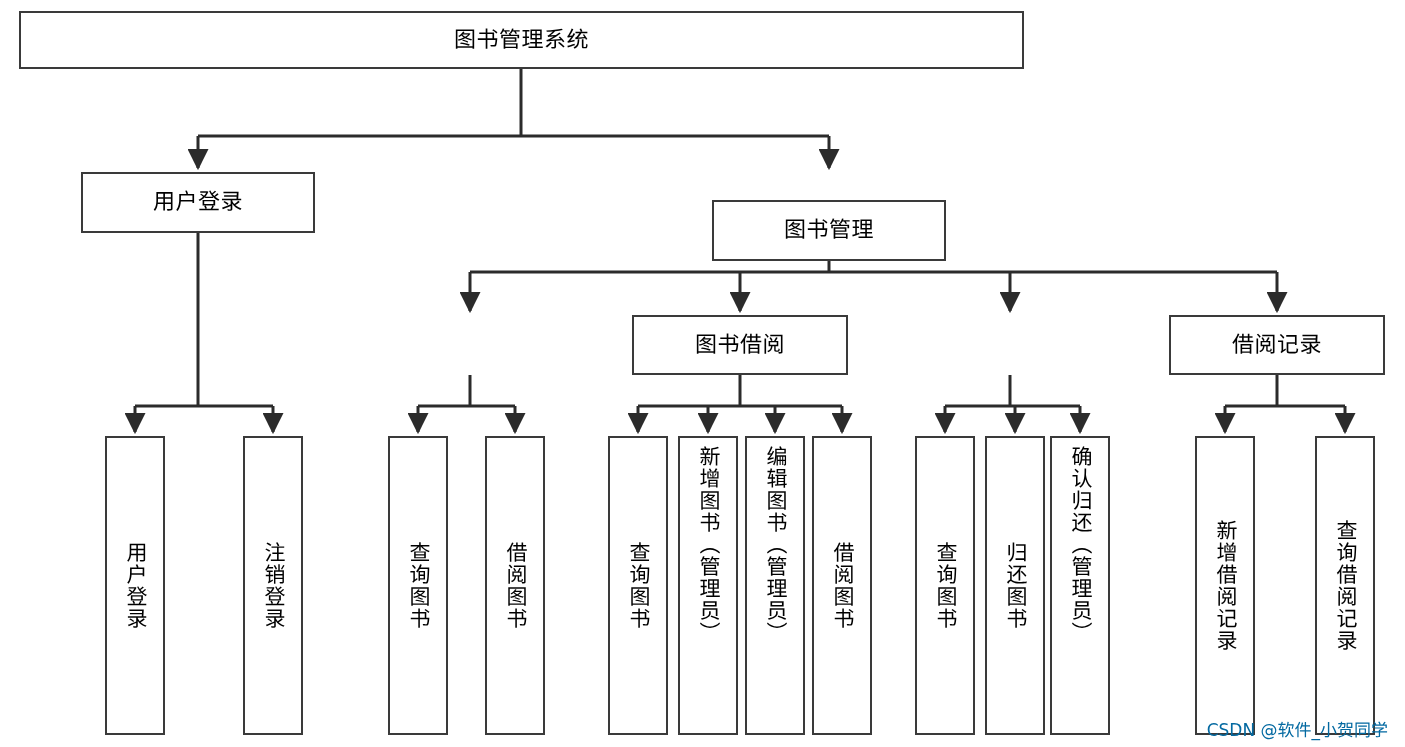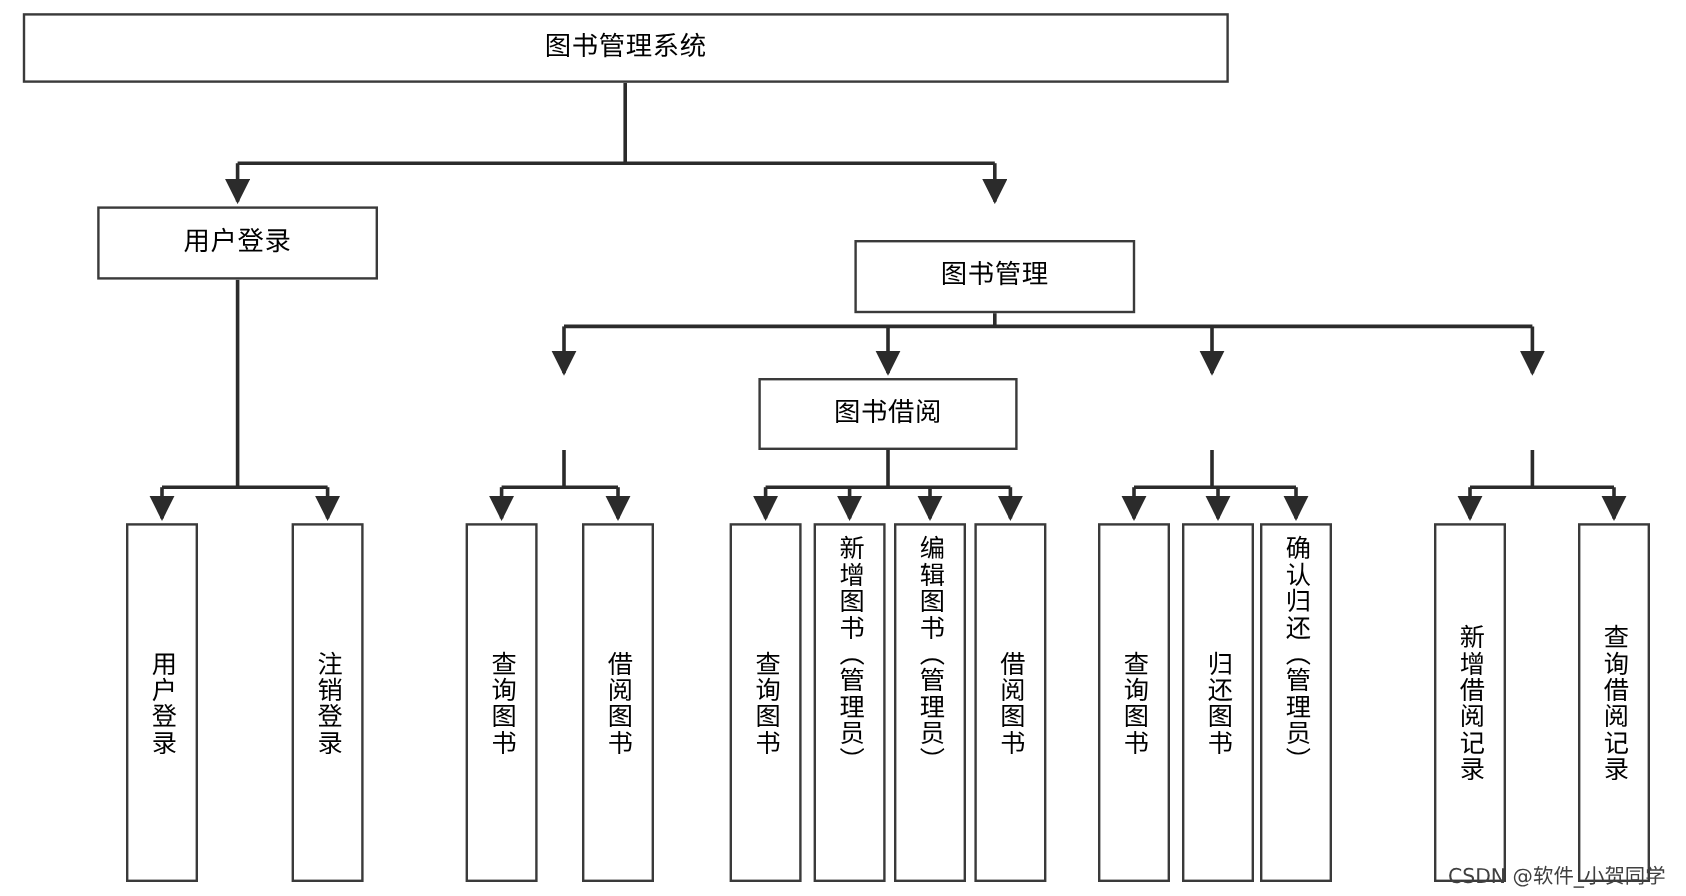--- a/index.html
+++ b/index.html
@@ -62,21 +62,21 @@
   }
   .node.vert.center-text {
     align-items: center;
     padding-top: 0;
   }
   #watermark {
     position: absolute;
     right: 8px;
     bottom: 6px;
     font-size: 17px;
-    color: #404040;
+    color: #0369a1;
     z-index: 5;
     white-space: nowrap;
     user-select: none;
   }
 </style>
 </head>
 <body>
 
 <div id="diagram-root">
 
@@ -137,20 +137,23 @@
   <div class="node horiz" style="left:81px; top:172px; width:234px; height:61px;">
     <span class="node-label">用户登录</span>
   </div>
   <div class="node horiz" style="left:712px; top:172px; width:234px; height:61px;margin-top:28px;">
     <span class="node-label">图书管理</span>
   </div>
 
   <div class="node horiz" style="left:632px; top:315px; width:216px; height:60px;">
     <span class="node-label">图书借阅</span>
   </div>
+  <div class="node horiz" style="left:1169px; top:315px; width:216px; height:60px;">
+    <span class="node-label">借阅记录</span>
+  </div>
 
   <div class="node vert center-text" style="left:105px; top:436px; width:60px; height:299px;">
     <span class="node-label">用户登录</span>
   </div>
   <div class="node vert center-text" style="left:243px; top:436px; width:60px; height:299px;">
     <span class="node-label">注销登录</span>
   </div>
 
   <div class="node vert center-text" style="left:388px; top:436px; width:60px; height:299px;">
     <span class="node-label">查询图书</span>

